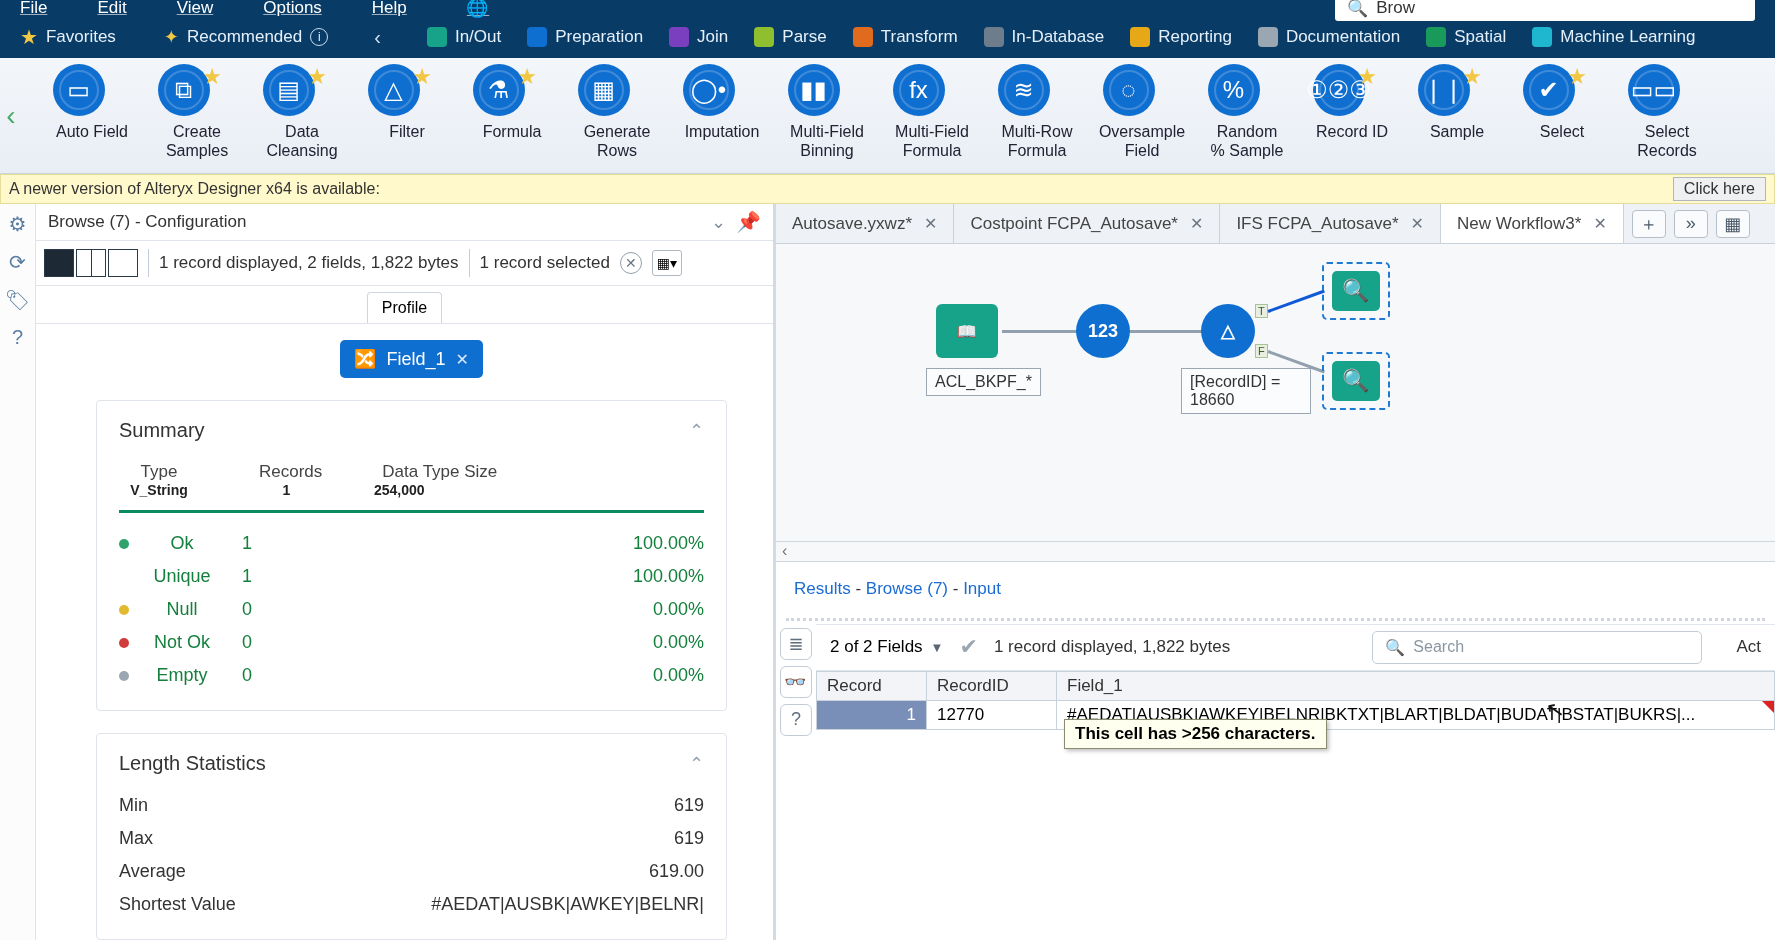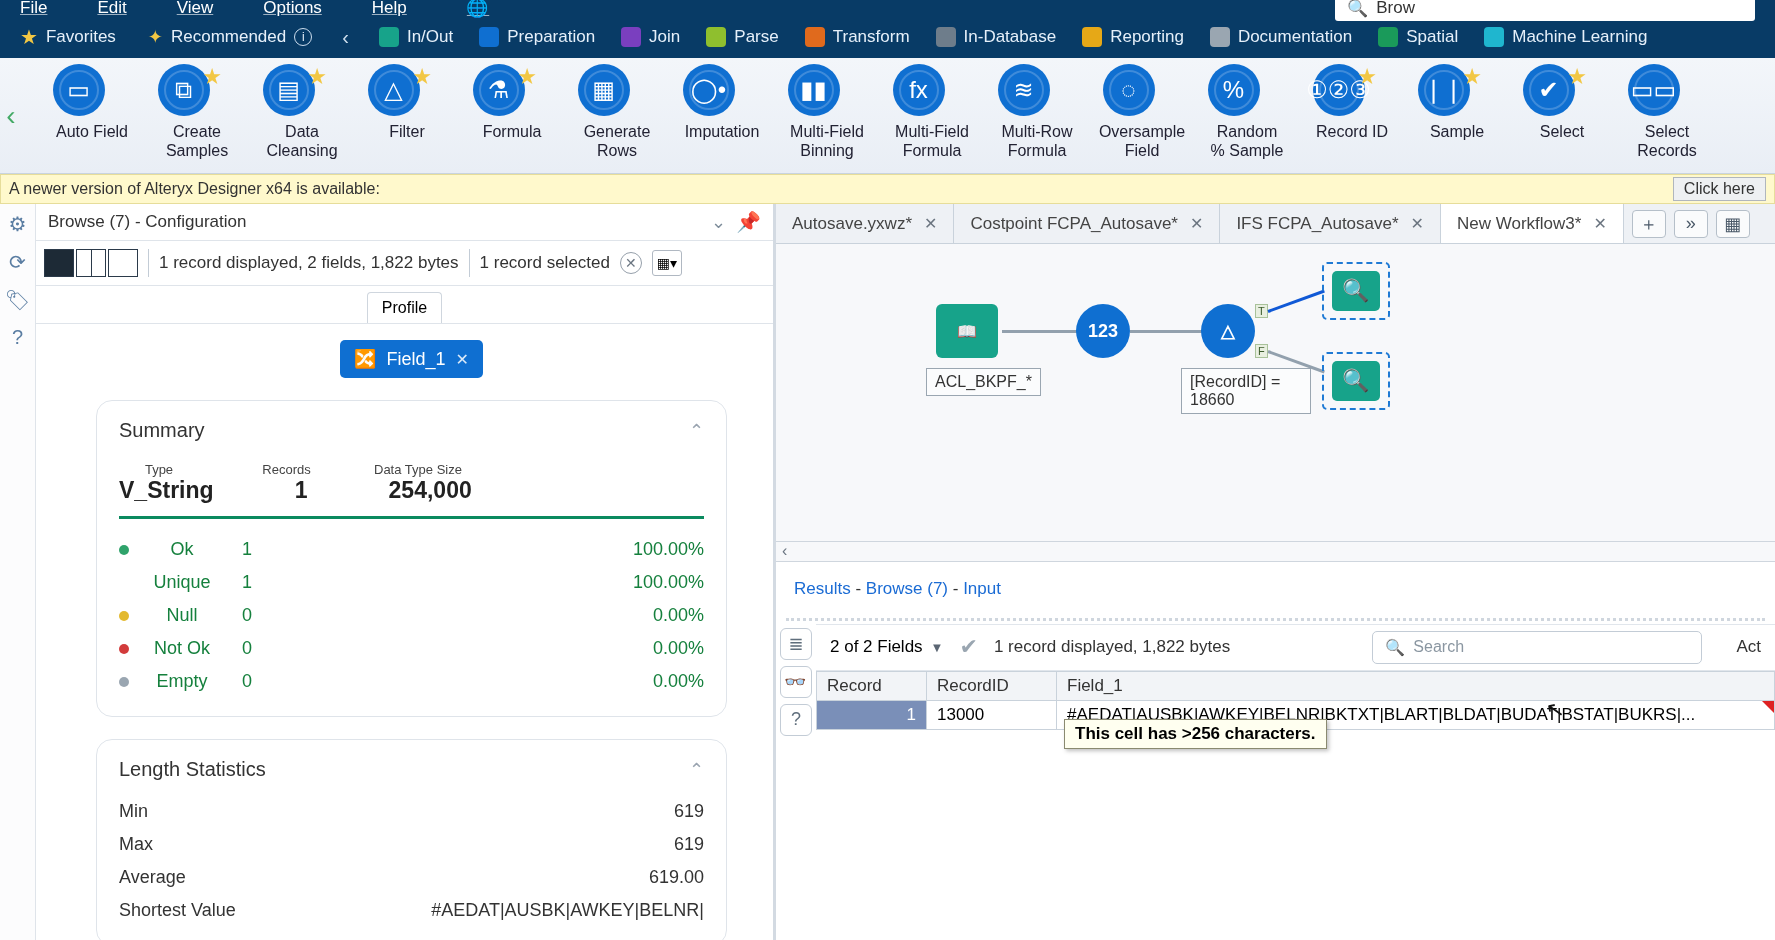--- a/index.html
+++ b/index.html
@@ -5,21 +5,21 @@
 * { box-sizing: border-box; margin: 0; padding: 0; font-family: "Segoe UI", Arial, sans-serif; }
 body { width: 1775px; height: 940px; background: #fff; overflow: hidden; font-size: 16px; }
 
 
 .menubar { background: #083b66; height: 16px; display: flex; align-items: center; padding: 0 20px; gap: 50px; color: #fff; font-size: 17px; }
 .menubar span { text-decoration: underline; text-decoration-color: rgba(255,255,255,.6); cursor: default; }
 .menubar .globe { margin-left: 10px; font-size: 18px; }
 .menubar .search { margin-left: auto; background: #fff; border-radius: 3px; padding: 2px 12px; width: 420px; color: #333; display:flex; align-items:center; gap:8px; }
 
 
-.cat-row { background: #083b66; height: 42px; display: flex; align-items: center; padding: 0 8px; gap: 8px; text-align: center; }
+.cat-row { background: #083b66; height: 42px; display: flex; align-items: center; padding: 0 8px; gap: 24px; text-align: center; }
 .cat-item { display: flex; align-items: center; gap: 8px; color: #e6f0fa; padding: 0 12px; height: 100%; font-size: 17px; cursor: pointer; }
 .cat-item .chip { width: 20px; height: 20px; border-radius: 4px; display: inline-block; }
 .cat-item.fav::before { content: "★"; color: #f2c744; font-size: 20px; }
 .cat-item.rec::before { content: "✦"; color: #f2c744; font-size: 18px; }
 .cat-arrow { color: #d0e0ef; font-size: 20px; padding: 0 10px; cursor: pointer; }
 
 
 .ribbon { background: linear-gradient(#f3f6fa,#e9eef5); height: 116px; display: flex; align-items: flex-start; padding: 6px 0; gap: 4px; overflow: hidden; border-bottom:1px solid #c9d4de; }
 .ribbon-nav { width: 22px; display:flex; align-items:center; justify-content:center; font-size:28px; color:#4a6; cursor:pointer; height:100%; }
 .tool { display: flex; flex-direction: column; align-items: center; width: 105px; position: relative; cursor: pointer; }
@@ -55,25 +55,25 @@
 .cfg-toolbar .clear { width:22px; height:22px; border-radius:50%; border:1px solid #96a0ab; display:flex; align-items:center; justify-content:center; color:#6b7682; font-size:14px; cursor:pointer; }
 .cfg-toolbar .right { margin-left:auto; display:flex; gap:6px; }
 .cfg-toolbar .ddl { width:30px; height:26px; border:1px solid #b0b8c2; border-radius:3px; display:flex; align-items:center; justify-content:center; font-size:14px; cursor:pointer; }
 .profile-tab { border-bottom:1px solid #dfe4ea; padding:6px 10px 0; }
 .profile-tab span { display:inline-block; padding:6px 14px; border:1px solid #cfd6de; border-bottom:none; border-radius:4px 4px 0 0; background:#fff; font-size:16px; }
 .profile-body { flex:1; overflow:auto; padding: 16px 46px 16px 60px; position:relative; }
 .profile-body::-webkit-scrollbar { width:16px; }
 .profile-body::-webkit-scrollbar-thumb { background:#bfc6ce; border-radius:4px; }
 .field-pill { background:#0f6fd1; color:#fff; border-radius:5px; padding:8px 14px; display:inline-flex; align-items:center; gap:10px; font-size:18px; }
 .field-pill .x { opacity:.85; cursor:pointer; font-size:16px; }
-.card { border:1px solid #dfe4ea; border-radius:16px; margin-top:22px; padding:18px 22px; }
+.card { border:1px solid #dfe4ea; border-radius:4px; margin-top:22px; padding:18px 22px; }
 .card h3 { font-size:20px; font-weight:400; color:#333; display:flex; align-items:center; }
 .card h3 .chev { margin-left:auto; color:#9aa4b0; font-size:18px; cursor:pointer; }
-.sum-head { display:flex; gap:60px; margin-top:20px; font-size:13px; color:#444; }
-.sum-row2 { display:flex; gap:60px; font-size:23px; font-weight:600; color:#222; }
+.sum-head { display:flex; gap:60px; margin-top:20px; font-size:17px; color:#444; }
+.sum-row2 { display:flex; gap:60px; font-size:14px; font-weight:600; color:#222; }
 .sum-row2 > div:nth-child(1){min-width:80px}
 .sum-row2 > div:nth-child(2){min-width:55px}
 .sum-divider { height:3px; background:#0a8a5f; margin:12px 0 14px; }
 .stat-row { display:flex; align-items:center; font-size:18px; padding:6px 0; color:#15803d; }
 .stat-row .dot { width:10px; height:10px; border-radius:50%; margin-right:8px; }
 .stat-row .lab { width:90px; }
 .stat-row .val { width:40px; }
 .stat-row .pct { margin-left:auto; }
 .len-row { display:flex; font-size:18px; padding:6px 0; color:#333; }
 .len-row .v { margin-left:auto; }
@@ -513,21 +513,21 @@
             <thead>
               <tr>
                 <th class="rec">Record</th>
                 <th class="rid">RecordID</th>
                 <th>Field_1</th>
               </tr>
             </thead>
             <tbody>
               <tr>
                 <td class="rownum">1</td>
-                <td>13000</td>
+                <td>12770</td>
                 <td class="f1">
                   <span>#AEDAT|AUSBK|AWKEY|BELNR|BKTXT|BLART|BLDAT|BUDAT|BSTAT|BUKRS|...</span>
                   <span class="cell-flag"></span>
                 </td>
               </tr>
             </tbody>
           </table>
           <div class="tooltip" style="left:248px; top:48px;">This cell has &gt;256 characters.</div>
           <span class="cursor-arrow" style="left:730px; top:26px;">↖</span>
         </div>

